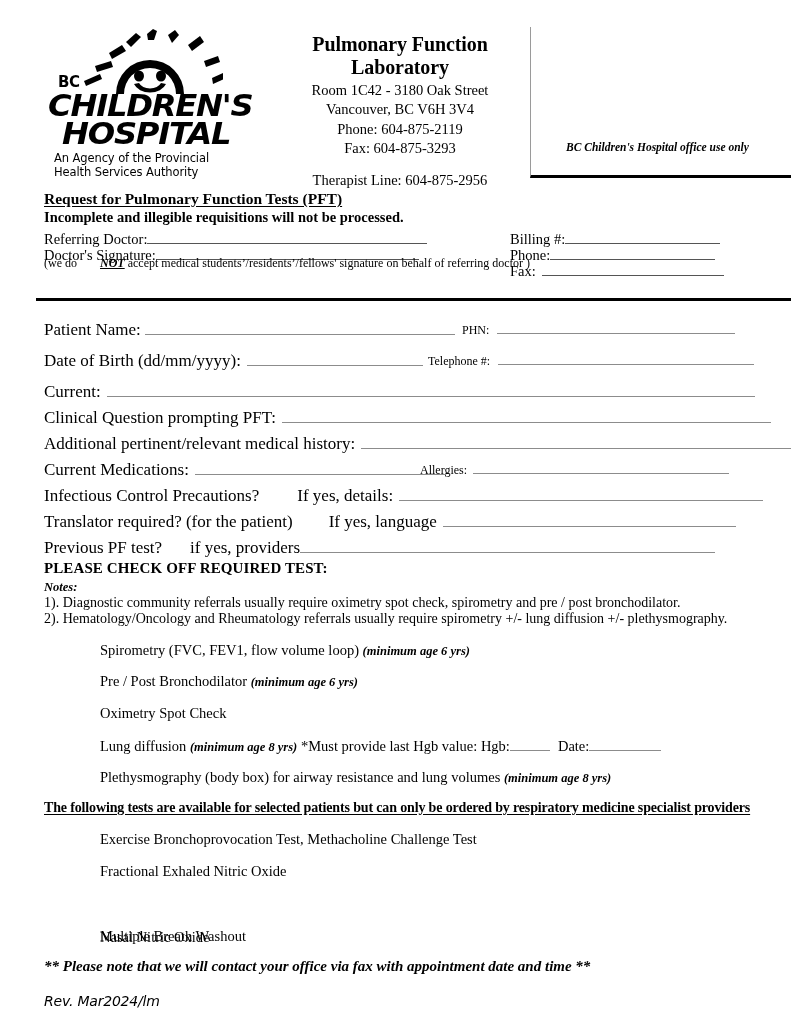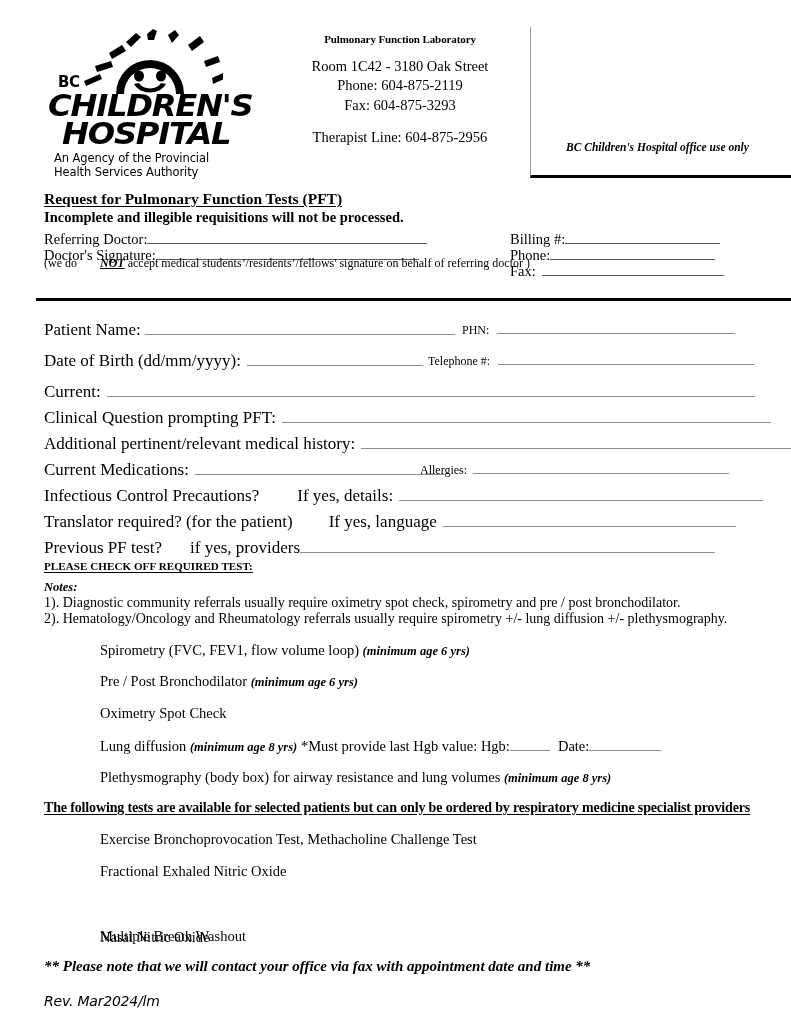--- a/index.html
+++ b/index.html
@@ -78,23 +78,23 @@
   }
 
   .lab-info {
     position: absolute;
     left: 280px;
     top: 33px;
     width: 240px;
     text-align: center;
   }
   .lab-title {
-    font-size: 11px;
-    font-weight: bold;
-    margin-bottom: 12px;
+    font-size: 20px;
+    font-weight: bold;
+    margin-bottom: 2px;
     letter-spacing: -0.1px;
   }
   .lab-line {
     font-size: 14.5px;
     line-height: 1.33;
   }
   .lab-gap { height: 13px; }
 
   .office-box {
     position: absolute;
@@ -191,23 +191,22 @@
     position: absolute;
     font-size: 12px;
     white-space: nowrap;
   }
 
   
   .tests-head {
     position: absolute;
     left: 44px;
     top: 560px;
-    font-size: 11px;
-    font-weight: bold;
-    text-decoration: underline;
+    font-size: 15px;
+    font-weight: bold;
     text-underline-offset: 2px;
     letter-spacing: 0.1px;
   }
   .notes-label {
     position: absolute;
     left: 44px;
     top: 580px;
     font-size: 12.5px;
     font-weight: bold;
     font-style: italic;
@@ -296,20 +295,21 @@
       <div class="logo-word2">HOSPITAL</div>
       <div class="logo-agency">
         <div>An Agency of the Provincial</div>
         <div>Health Services Authority</div>
       </div>
     </div>
 
     <div class="lab-info">
       <div class="lab-title">Pulmonary Function Laboratory</div>
       <div class="lab-line">Room 1C42 - 3180 Oak Street</div>
+      <div class="lab-line">Vancouver, BC  V6H 3V4</div>
       <div class="lab-line">Phone: 604-875-2119</div>
       <div class="lab-line">Fax: 604-875-3293</div>
       <div class="lab-gap"></div>
       <div class="lab-line">Therapist Line: 604-875-2956</div>
     </div>
 
     <div class="office-box">
       <div class="office-text">BC Children's Hospital office use only</div>
     </div>
   </div>

